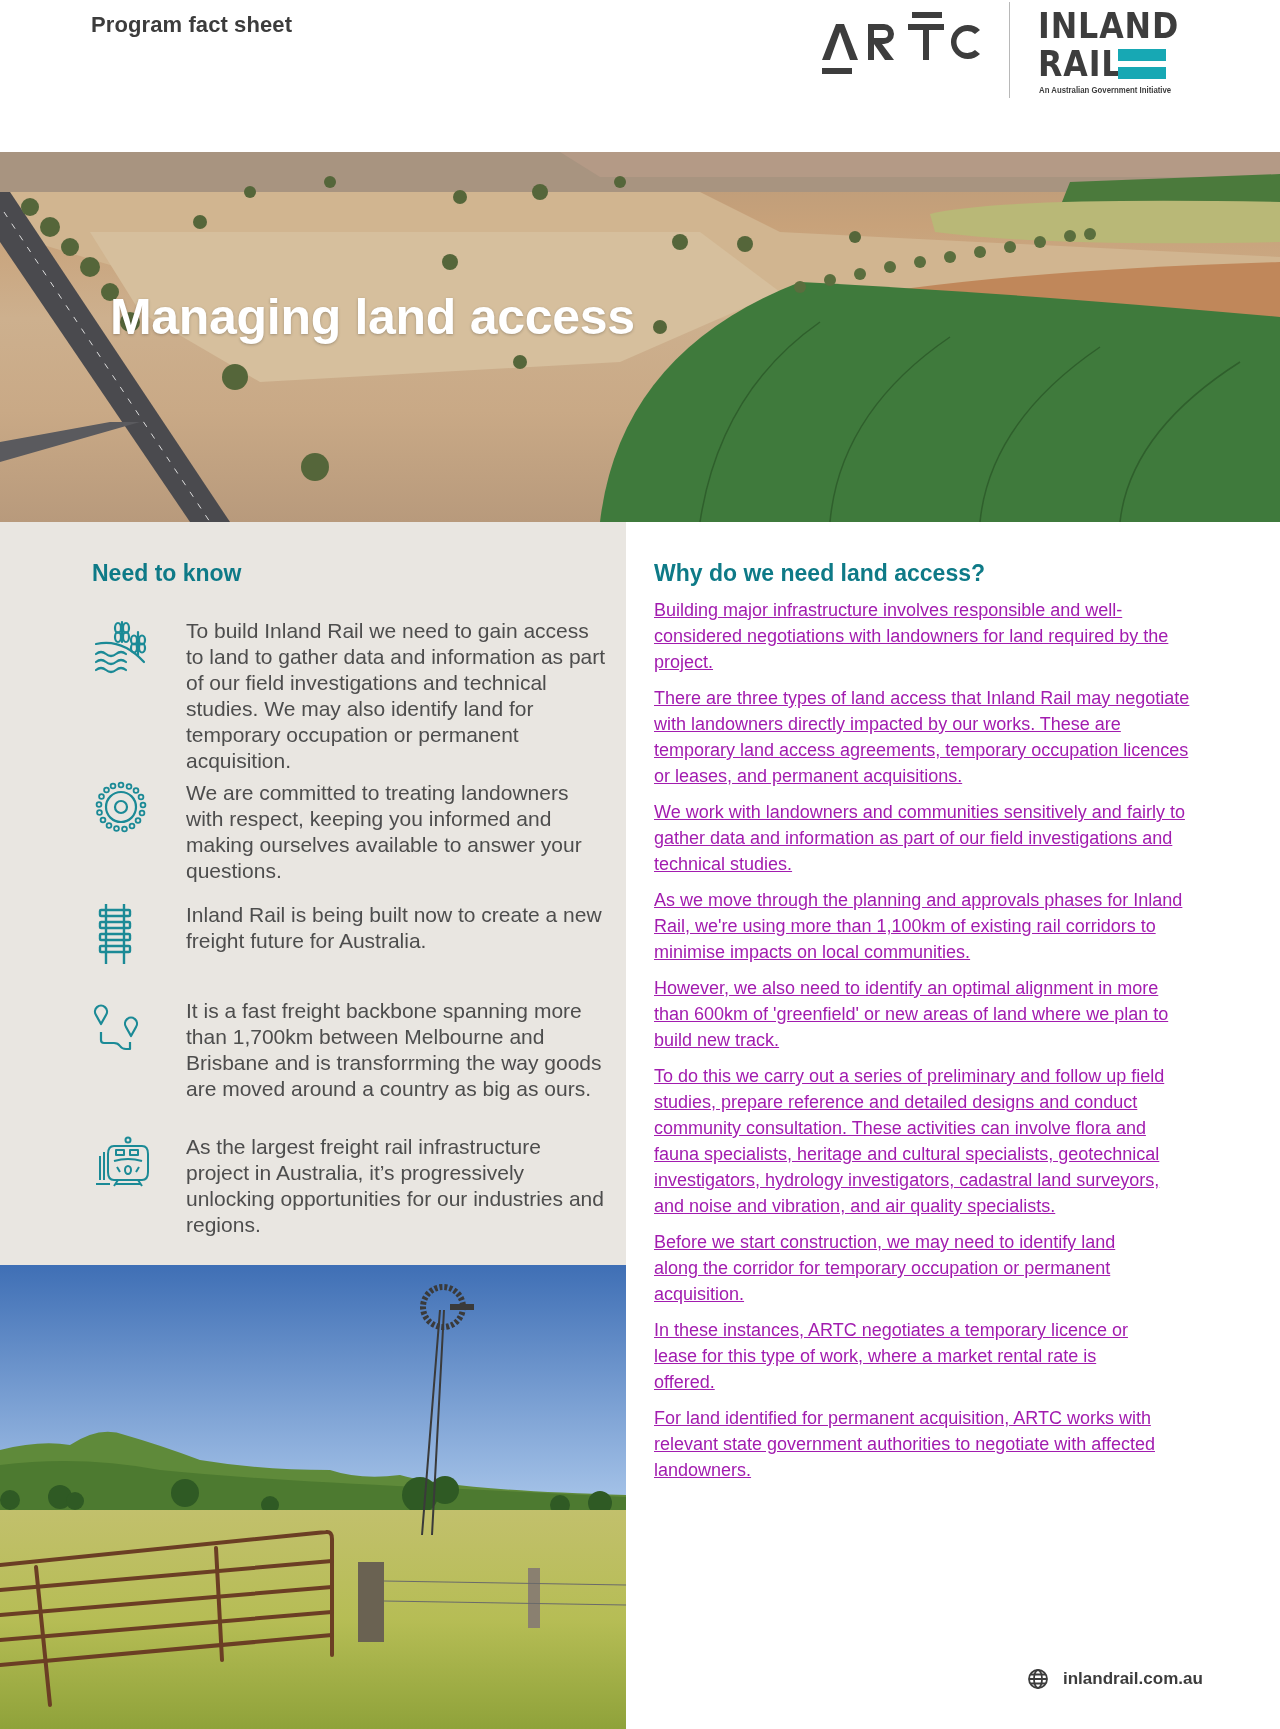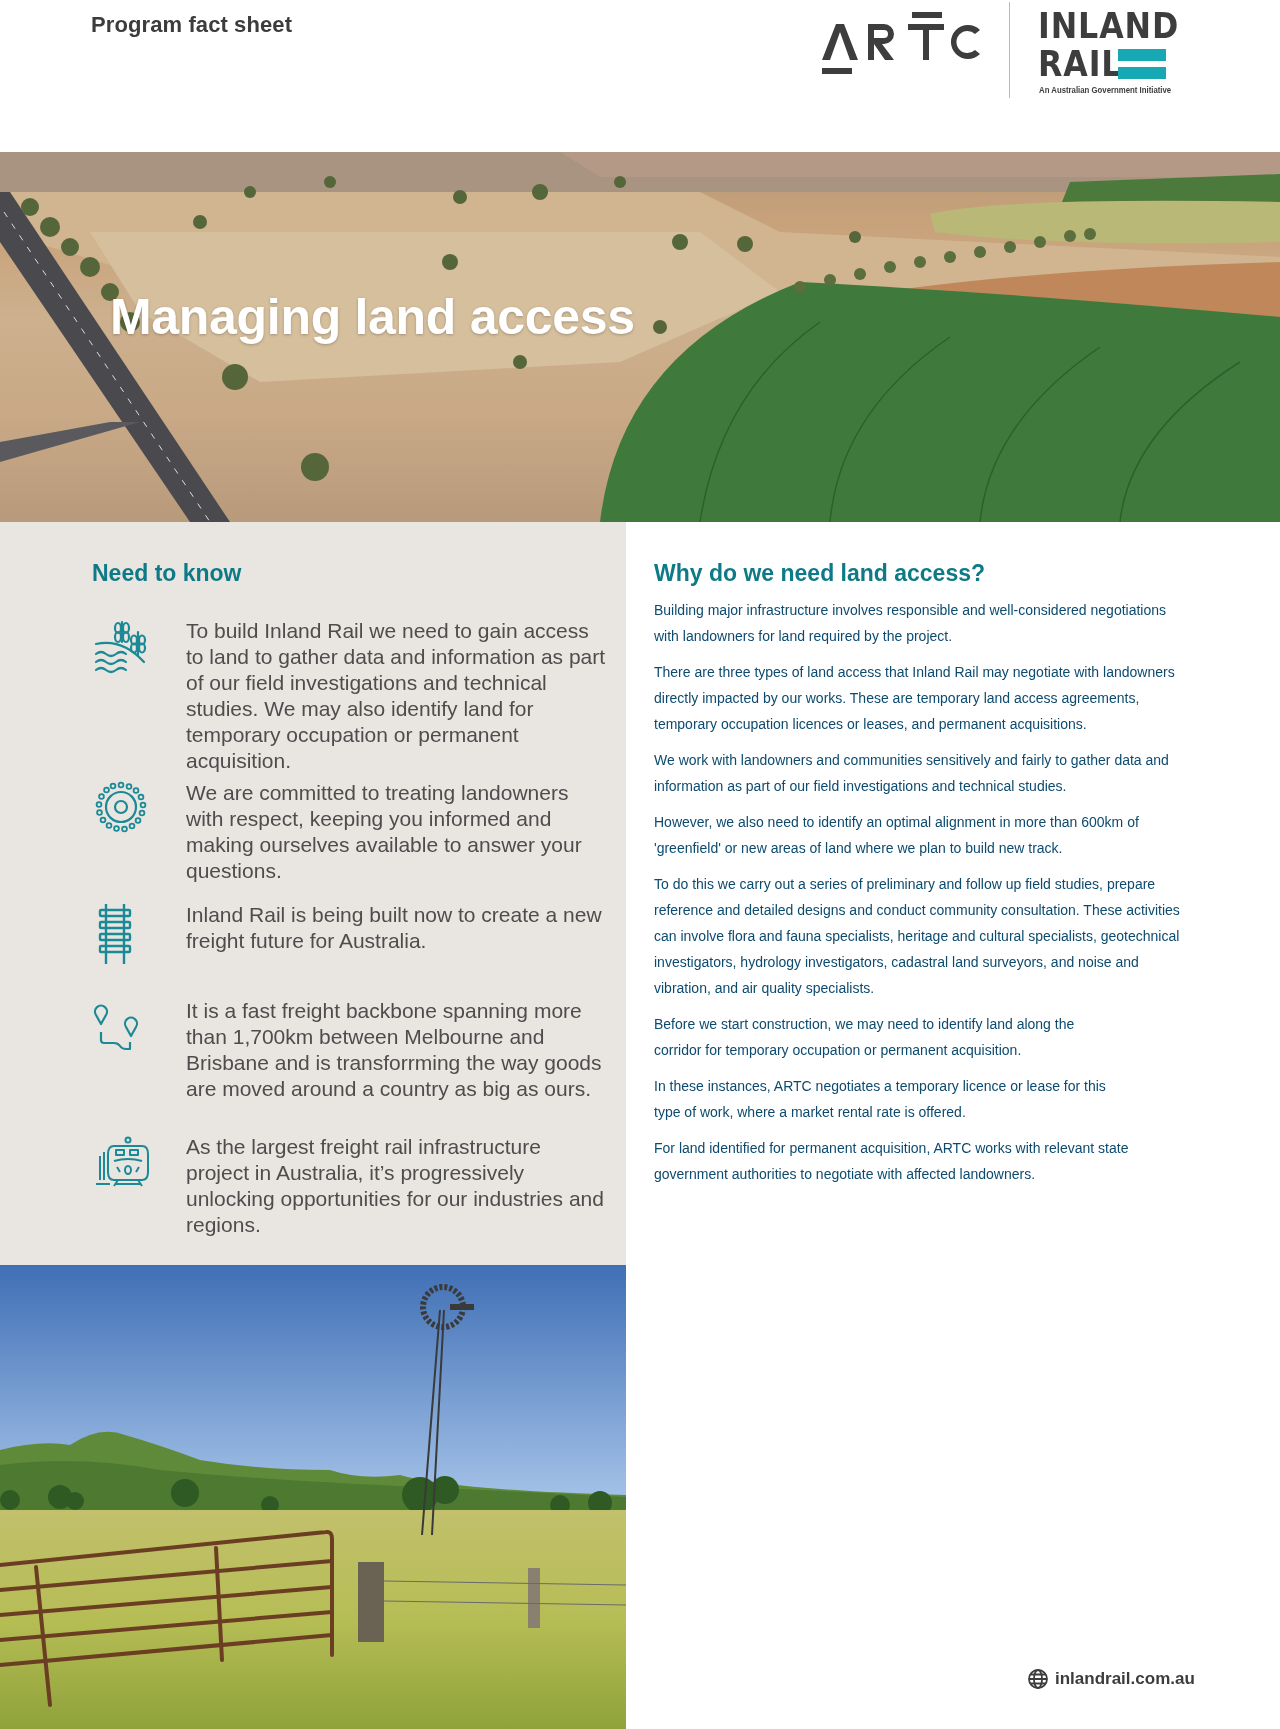--- a/index.html
+++ b/index.html
@@ -32,23 +32,23 @@
   .ntk-text { position: absolute; left: 94px; top: 0; width: 420px; font-size: 21px; line-height: 26px; color: #4d4d4d; }
 
   
   .photo { position: absolute; left: 0; top: 1265px; width: 626px; height: 464px; overflow: hidden;
            background: linear-gradient(180deg, #3e6cb0 0%, #6f98d4 40%, #a2c0e6 62%, #9ab26a 70%, #c4c46a 80%, #a8b450 100%); }
   .photo svg { position: absolute; left: 0; top: 0; }
 
   
   .right-col { position: absolute; left: 654px; top: 560px; width: 540px; }
   .right-col .section-title { margin-bottom: 10px; }
-  .right-col p { font-size: 14px; line-height: 26px; color: #0c4a6e; margin-bottom: 10px; }
-
-  .footer-link { position: absolute; left: 1027px; top: 1668px; display: flex; align-items: center; gap: 6px; }
+  .right-col p { font-size: 18px; line-height: 26px; color: #a21caf; margin-bottom: 10px; text-decoration: underline; }
+
+  .footer-link { position: absolute; left: 1027px; top: 1668px; display: flex; align-items: center; gap: 14px; }
   .footer-link span { font-size: 17px; font-weight: bold; color: #3c3c3c; }
 </style>
 </head>
 <body>
 
 <div class="doc-type">Program fact sheet</div>
 
 <div class="artc-logo">
   <svg width="160" height="70" viewBox="0 0 160 70">
     <g fill="#3d3d3d">
@@ -286,20 +286,21 @@
     <rect x="528" y="303" width="12" height="60" fill="#8a8070"></rect>
     <path d="M384 316 L626 320 M384 336 L626 340" stroke="#6a6a6a" stroke-width="1"></path>
   </svg>
 </div>
 
 <div class="right-col">
   <div class="section-title">Why do we need land access?</div>
   <p>Building major infrastructure involves responsible and well-considered negotiations with landowners for land required by the project.</p>
   <p>There are three types of land access that Inland Rail may negotiate with landowners directly impacted by our works. These are temporary land access agreements, temporary occupation licences or leases, and permanent acquisitions.</p>
   <p>We work with landowners and communities sensitively and fairly to gather data and information as part of our field investigations and technical studies.</p>
+  <p>As we move through the planning and approvals phases for Inland Rail, we're using more than 1,100km of existing rail corridors to minimise impacts on local communities.</p>
   <p>However, we also need to identify an optimal alignment in more than 600km of 'greenfield' or new areas of land where we plan to build new track.</p>
   <p>To do this we carry out a series of preliminary and follow up field studies, prepare reference and detailed designs and conduct community consultation. These activities can involve flora and fauna specialists, heritage and cultural specialists, geotechnical investigators, hydrology investigators, cadastral land surveyors, and noise and vibration, and air quality specialists.</p>
   <p style="width:470px;">Before we start construction, we may need to identify land along the corridor for temporary occupation or permanent acquisition.</p>
   <p style="width:480px;">In these instances, ARTC negotiates a temporary licence or lease for this type of work, where a market rental rate is offered.</p>
   <p style="width:520px;">For land identified for permanent acquisition, ARTC works with relevant state government authorities to negotiate with affected landowners.</p>
 </div>
 
 <div class="footer-link">
   <svg width="22" height="22" viewBox="0 0 22 22" fill="none" stroke="#3c3c3c" stroke-width="1.8">
     <circle cx="11" cy="11" r="9"></circle>

